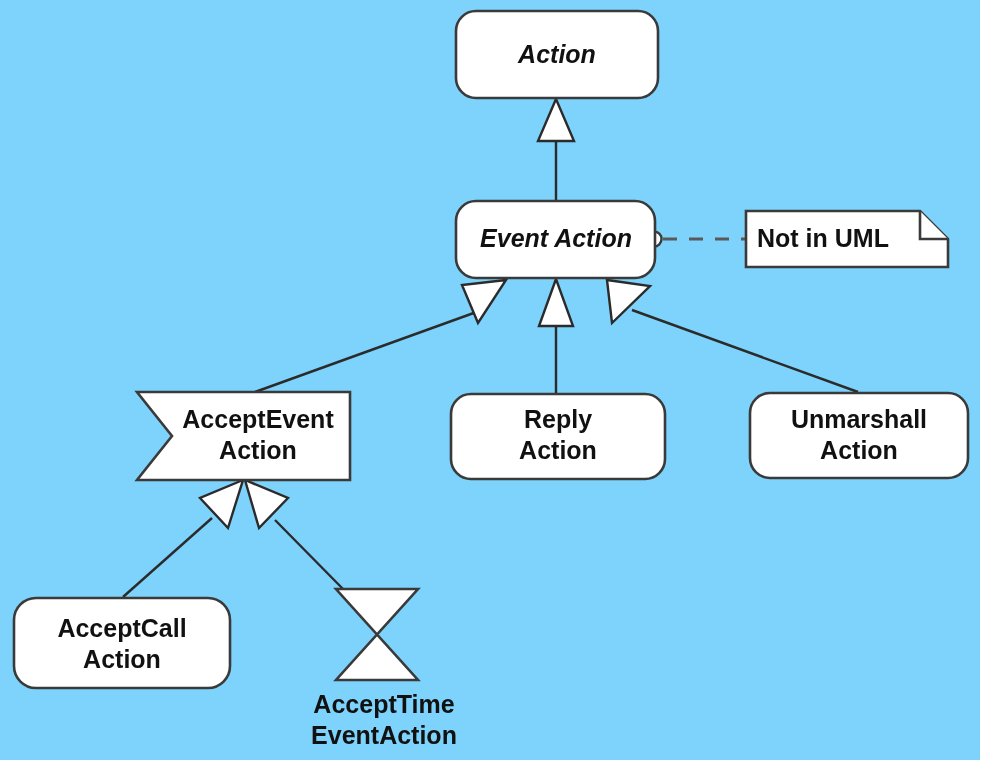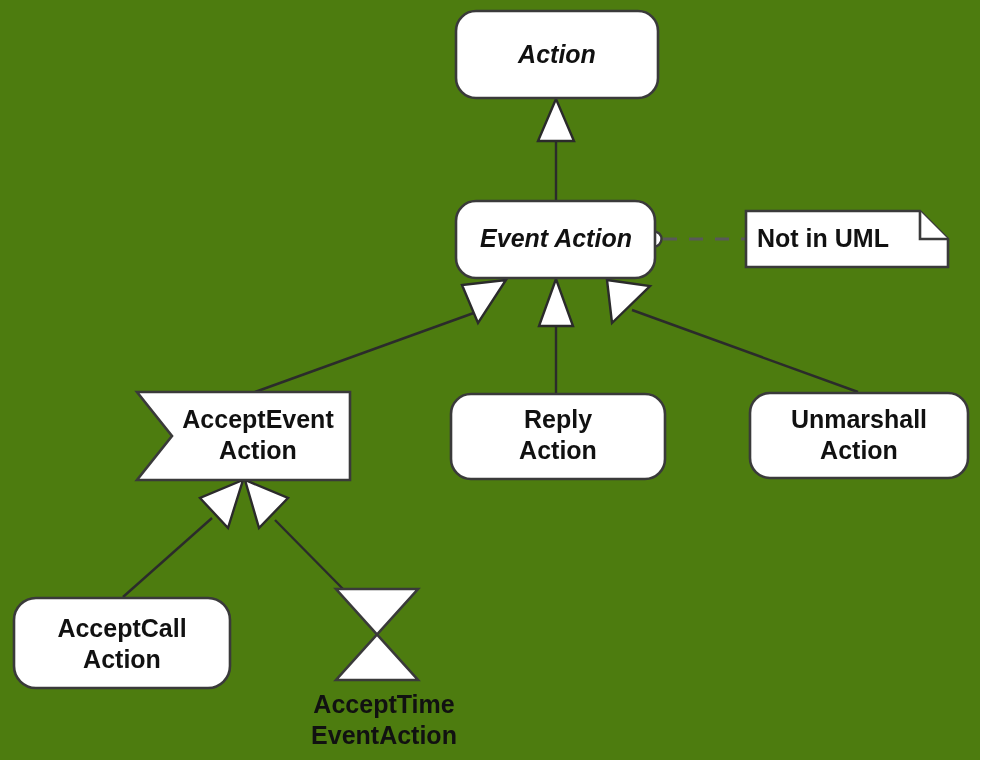--- a/index.html
+++ b/index.html
@@ -10,21 +10,21 @@
   body {
     width: 984px;
     height: 760px;
     font-family: "Liberation Sans", sans-serif;
     overflow: hidden;
   }
   #diagram-root {
     position: relative;
     width: 980px;
     height: 760px;
-    background: #4d7c0f;
+    background: #7dd3fc;
   }
   svg#uml-canvas {
     position: absolute;
     top: 0;
     left: 0;
     width: 984px;
     height: 760px;
   }
   .node-shape {
     fill: #ffffff;

